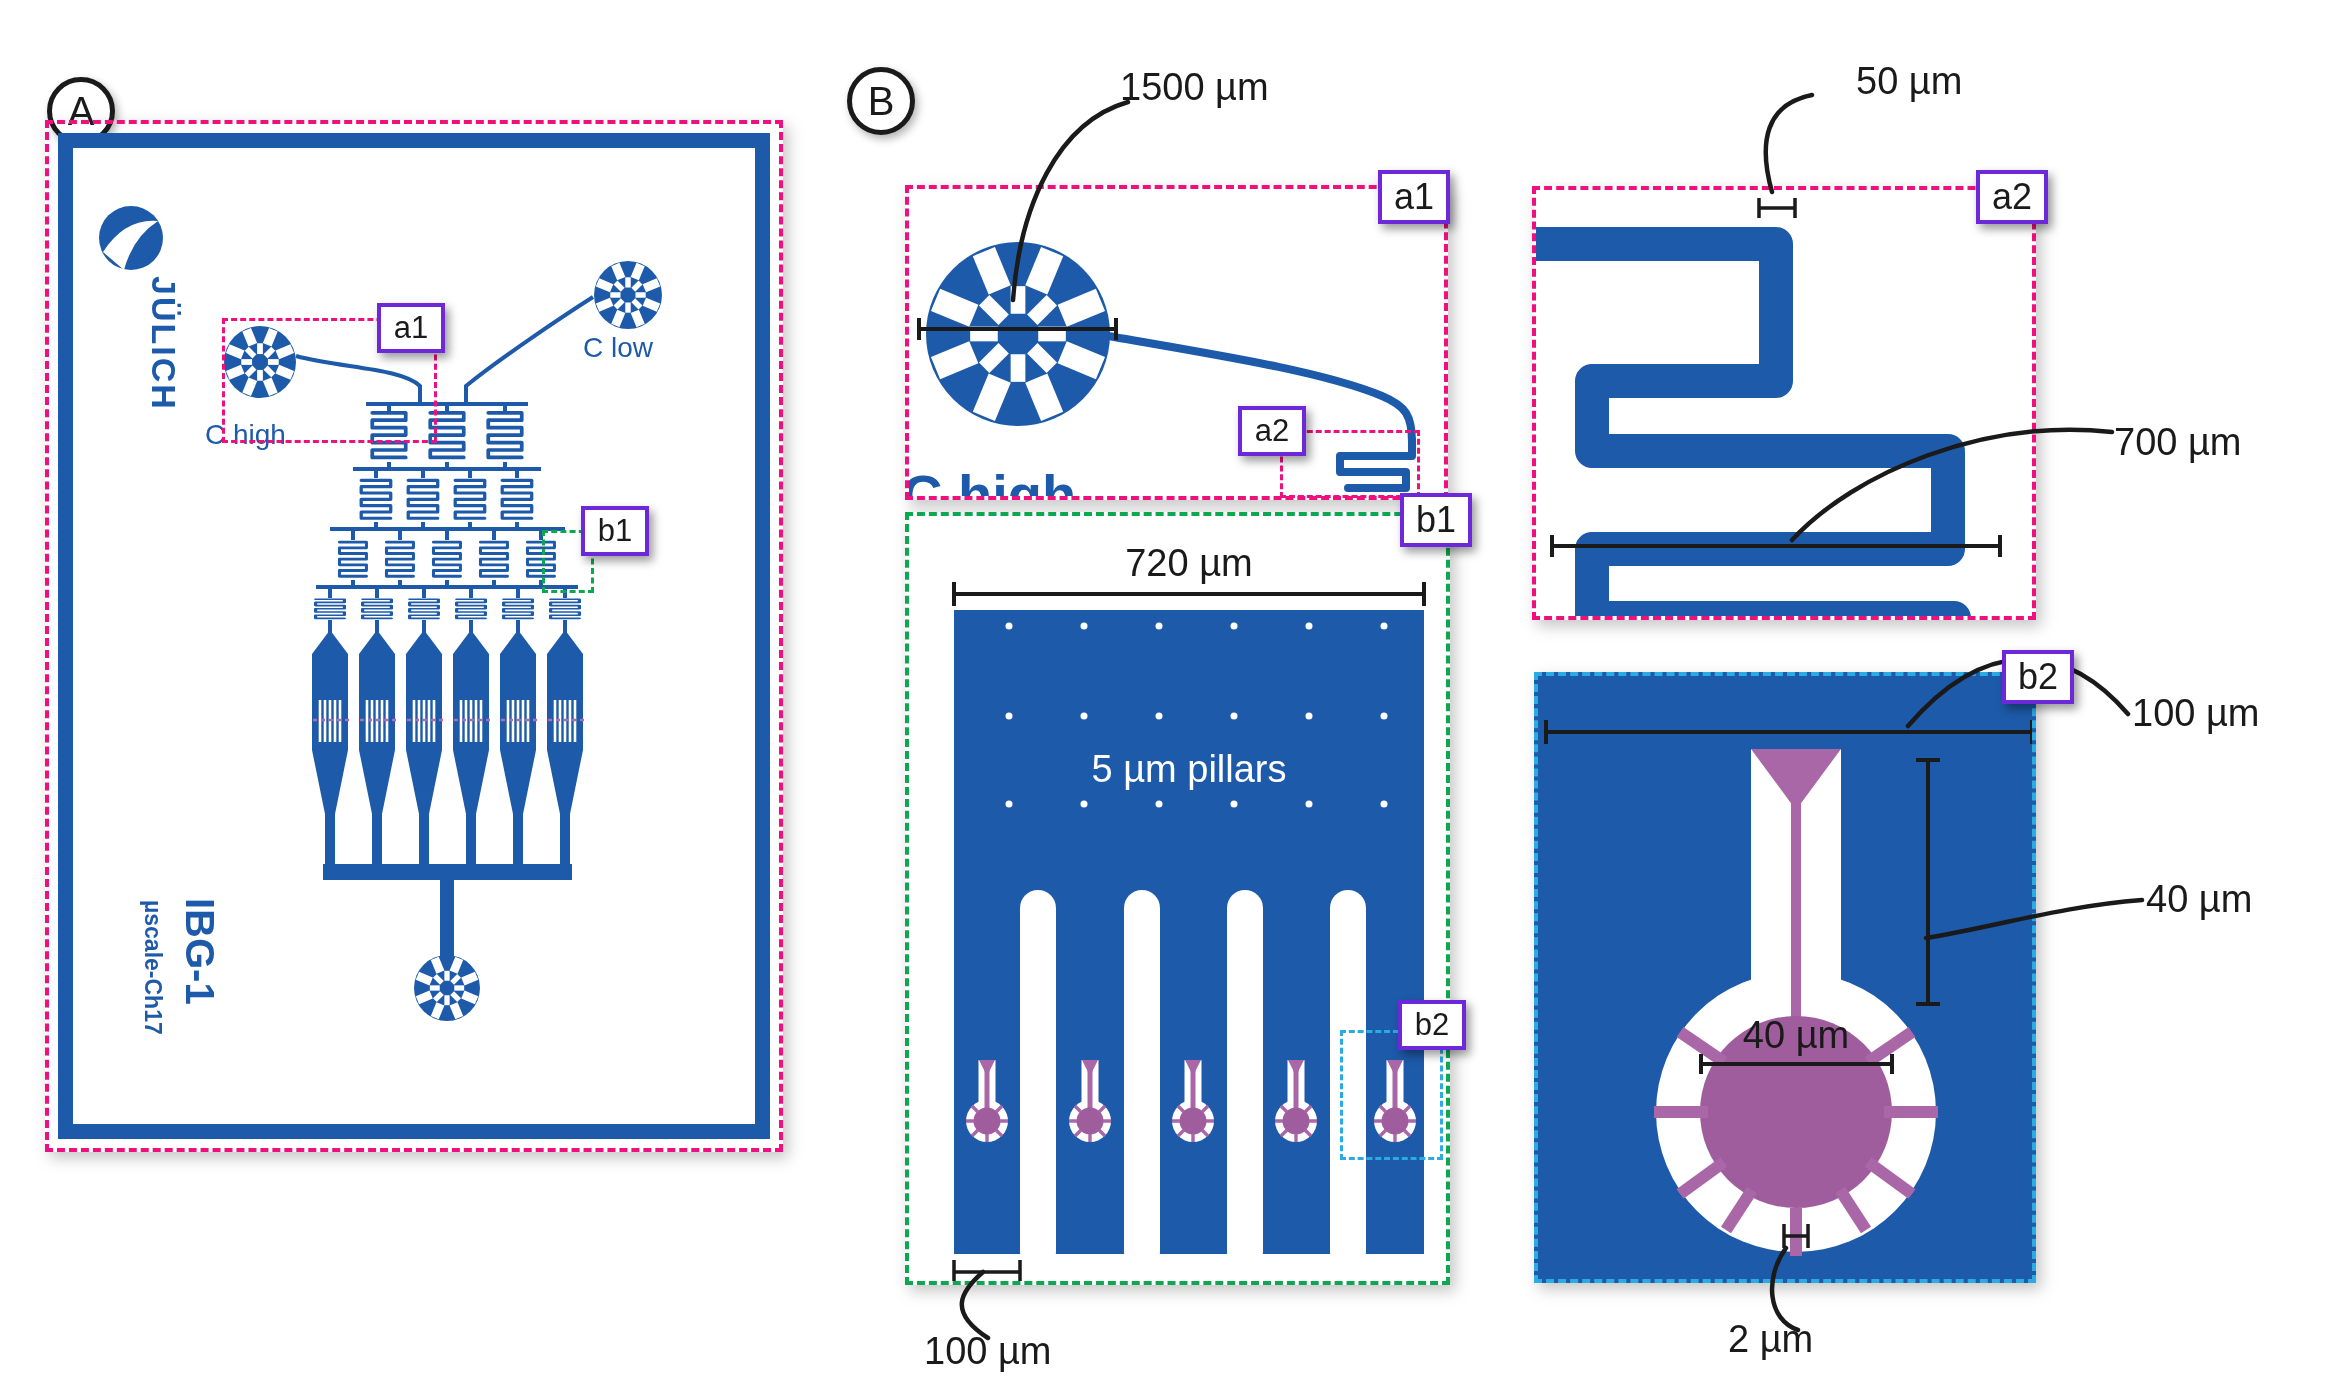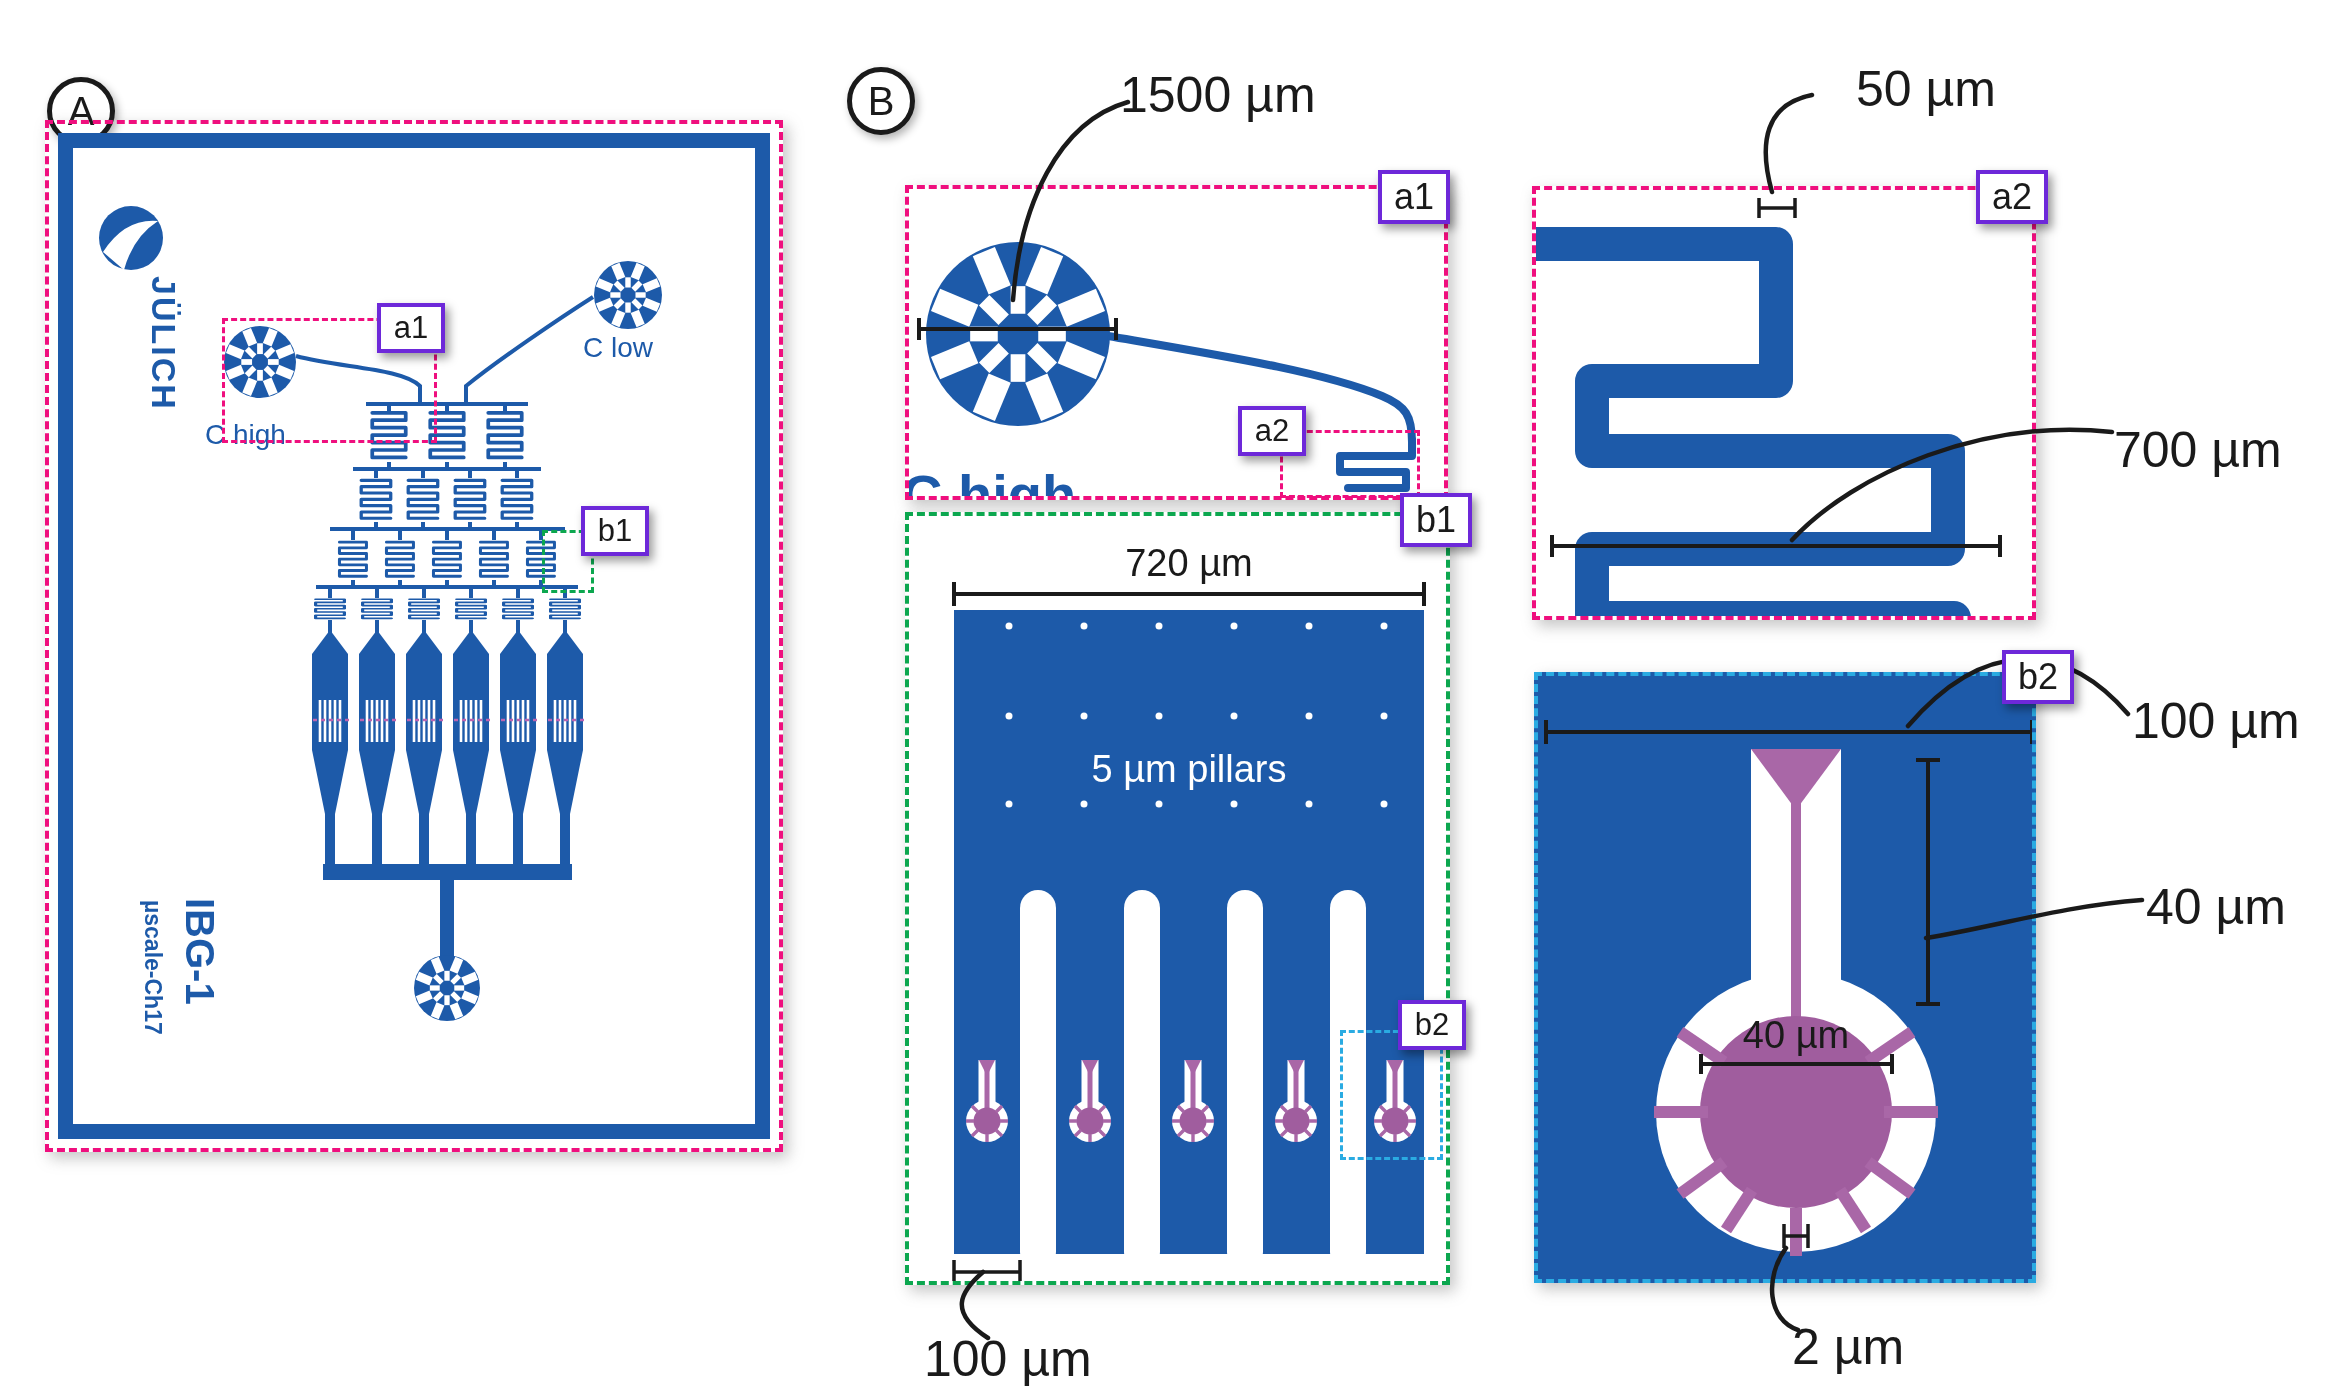--- a/index.html
+++ b/index.html
@@ -17,21 +17,21 @@
   .greendash{border:4px dashed #0ca74f;}
   .cyandash{border:4px dashed #2aabe2;}
   .shadowed{box-shadow:5px 6px 14px rgba(110,110,110,.40);}
   
   .tag{position:absolute;background:#fff;border:4px solid #6d28d9;color:#1a1a1a;
        display:flex;align-items:center;justify-content:center;
        box-shadow:4px 5px 9px rgba(0,0,0,.40);z-index:30;}
   .tag.big{width:64px;height:46px;font-size:36px;}
   .tag.small{width:60px;height:42px;font-size:31px;}
   
-  .dim{position:absolute;color:#1a1a1a;font-size:50px;white-space:nowrap;z-index:25;}
+  .dim{position:absolute;color:#1a1a1a;font-size:38px;white-space:nowrap;z-index:25;}
 </style>
 </head>
 <body>
 
 <div class="canvas">
 
   <svg width="0" height="0" style="position:absolute">
     <defs>
       <g id="port">
         <circle r="100" fill="#1d5aa9"></circle>
@@ -342,15 +342,15 @@
       <path d="M1798,1330 C1768,1320 1764,1278 1786,1248"></path>
     </g>
   </svg>
 
   <div class="dim" style="left:1120px;top:66px;">1500 µm</div>
   <div class="dim" style="left:1856px;top:60px;">50 µm</div>
   <div class="dim" style="left:2114px;top:421px;">700 µm</div>
   <div class="dim" style="left:924px;top:1330px;">100 µm</div>
   <div class="dim" style="left:2132px;top:692px;">100 µm</div>
   <div class="dim" style="left:2146px;top:878px;">40 µm</div>
-  <div class="dim" style="left:1792px;top:1318px;">2 µm</div>
+  <div class="dim" style="left:1728px;top:1318px;">2 µm</div>
 
 </div>
 
 </body></html>

